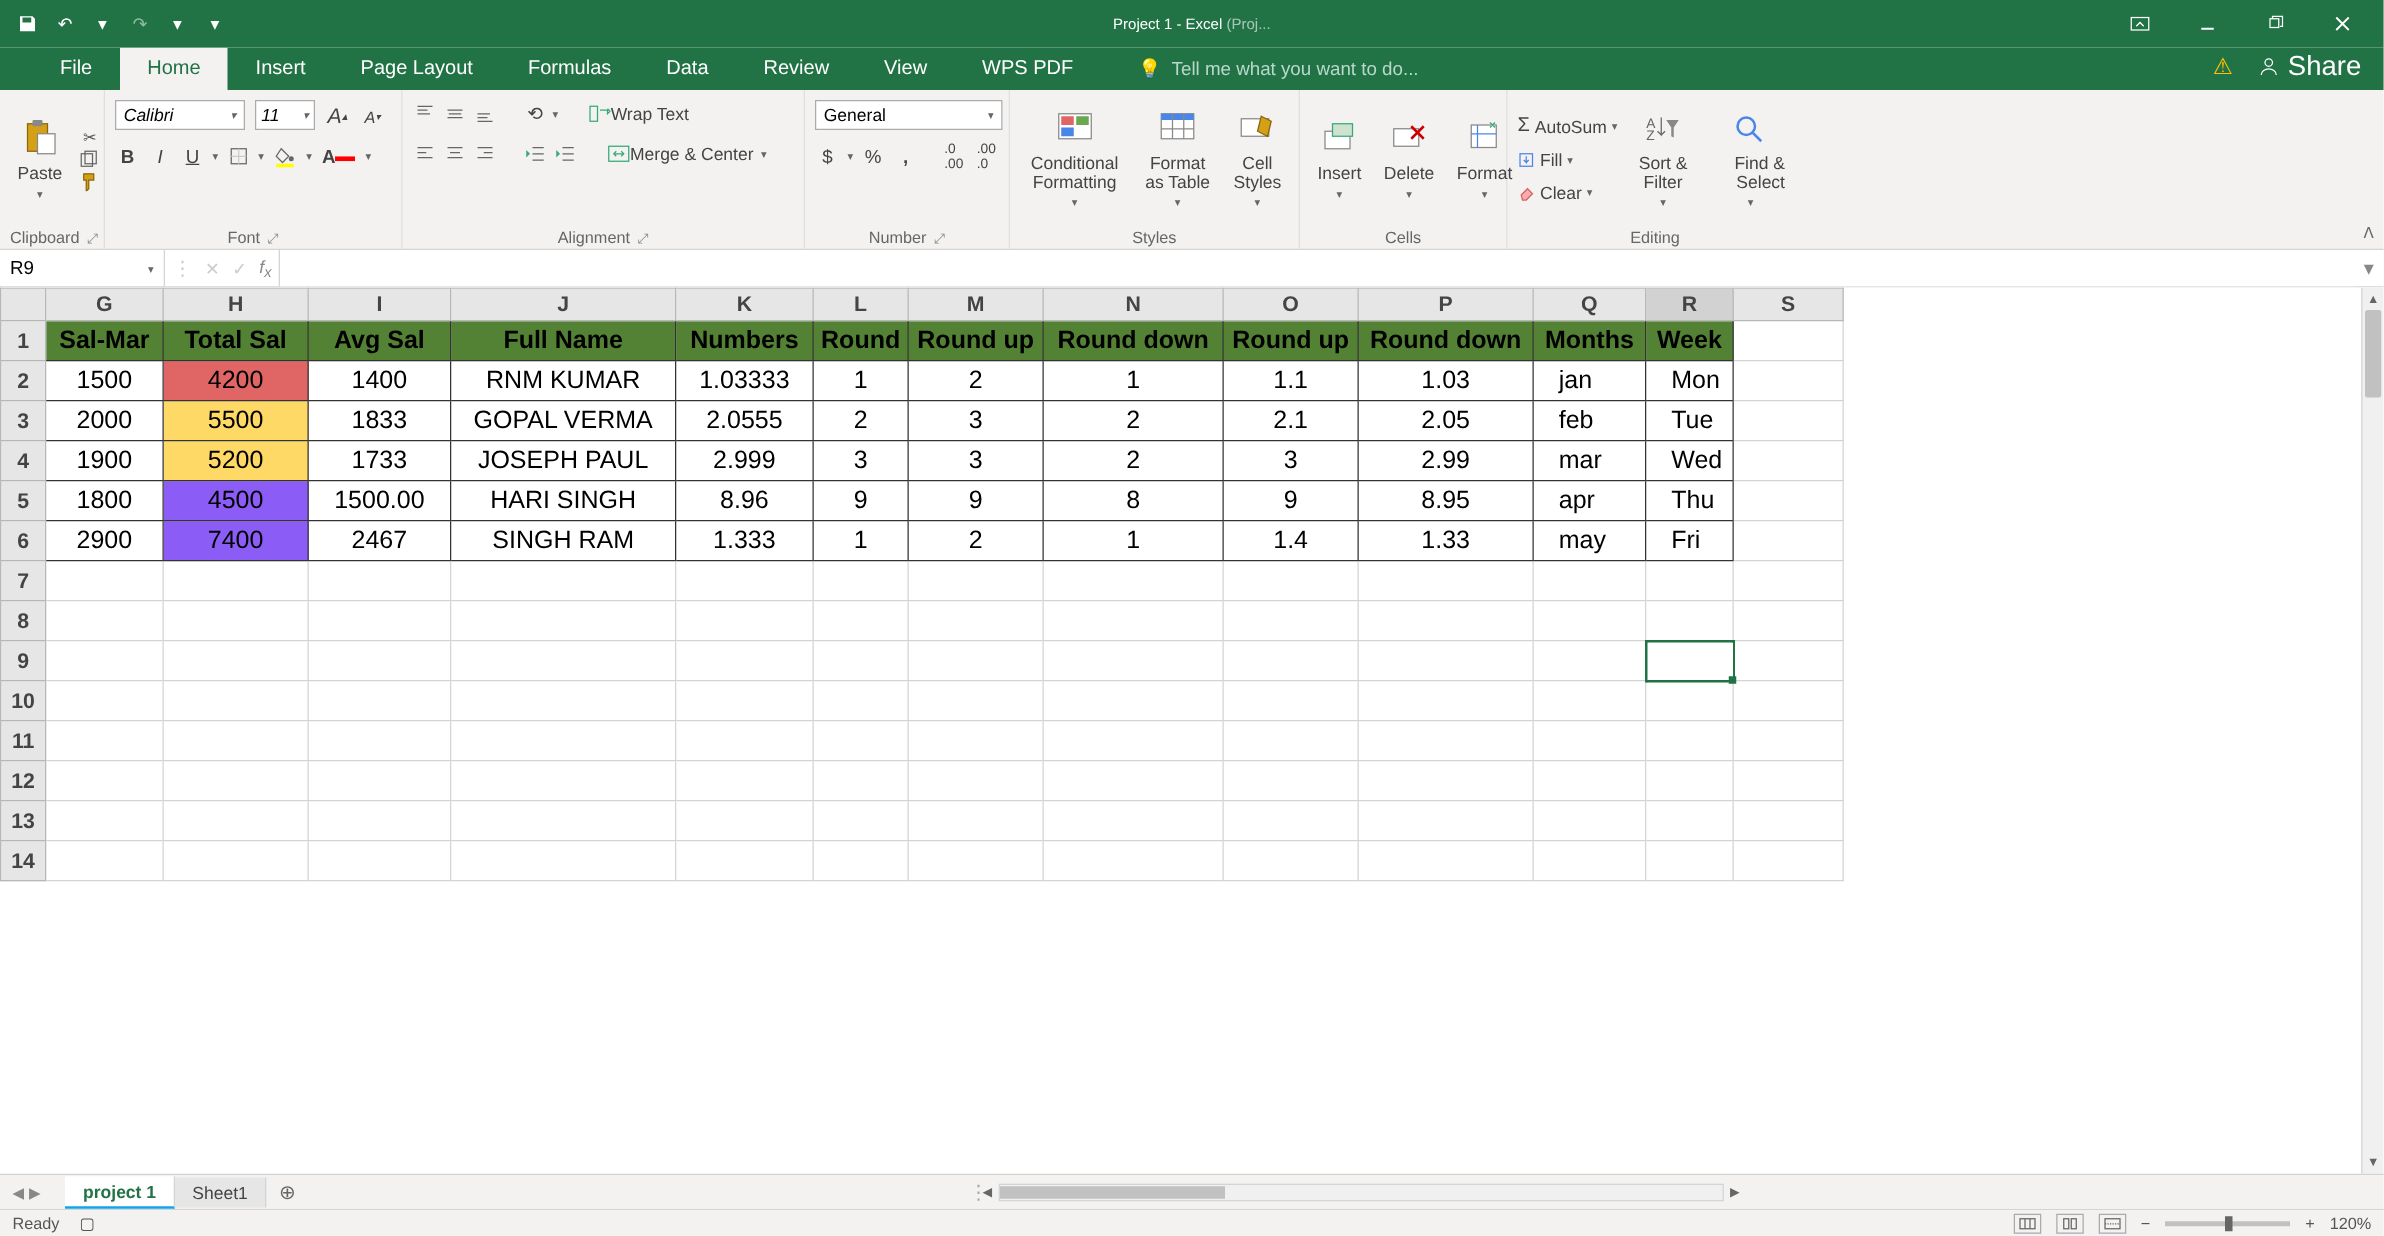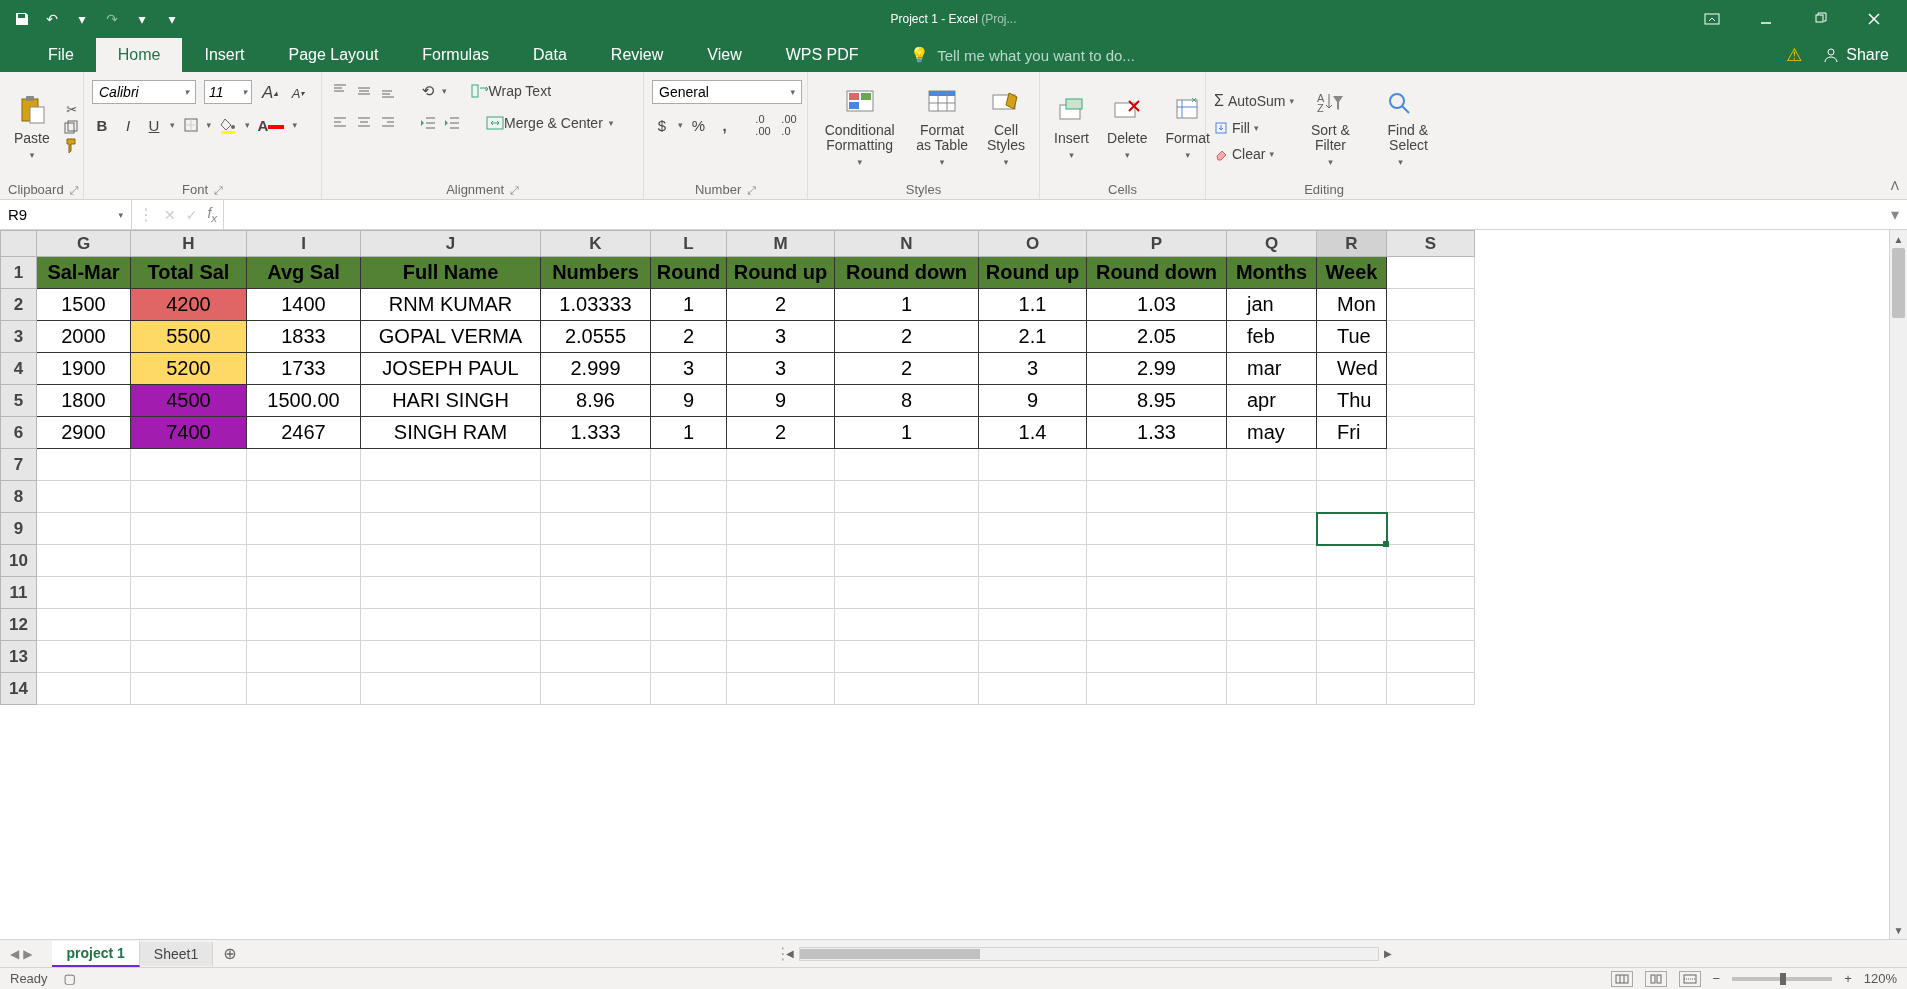--- a/index.html
+++ b/index.html
@@ -15,21 +15,21 @@
 .win-control { width: 30px; height: 30px; display: flex; align-items: center; justify-content: center; cursor: pointer; font-size: 16px; }
 
 
 .ribbon-tabs { background: #217346; height: 34px; display: flex; align-items: flex-end; padding-left: 26px; color: #fff; }
 .ribbon-tab { padding: 8px 22px; font-size: 16px; cursor: pointer; }
 .ribbon-tab.active { background: #f3f2f1; color: #217346; font-weight: 400; }
 .tell-me { margin-left: 30px; display: flex; align-items: center; gap: 8px; color: #b8d8ca; font-size: 15px; padding-bottom: 8px; }
 .tell-me-input { background: transparent; border: none; color: #b8d8ca; font-size: 15px; width: 250px; outline: none; }
 .tell-me-input::placeholder { color: #b8d8ca; }
 .ribbon-right { margin-left: auto; display: flex; align-items: center; gap: 20px; padding-right: 18px; padding-bottom: 6px; }
-.share-btn { display: flex; align-items: center; gap: 6px; font-size: 16px; cursor: pointer; }
+.share-btn { display: flex; align-items: center; gap: 6px; font-size: 22px; cursor: pointer; }
 
 
 .ribbon { background: #f3f2f1; height: 128px; border-bottom: 1px solid #d4d4d4; display: flex; position: relative; }
 .ribbon-group { border-right: 1px solid #e1dfdd; padding: 4px 8px 2px 8px; display: flex; flex-direction: column; justify-content: space-between; }
 .group-label { text-align: center; font-size: 13px; color: #666; padding-top: 4px; }
 .group-body { display: flex; gap: 6px; flex: 1; }
 .big-btn { display: flex; flex-direction: column; align-items: center; justify-content: center; gap: 4px; padding: 4px 6px; cursor: pointer; font-size: 14px; color: #444; }
 .big-btn .ico { width: 32px; height: 32px; display: flex; align-items: center; justify-content: center; font-size: 24px; }
 .small-stack { display: flex; flex-direction: column; gap: 2px; justify-content: center; }
 .small-ico { width: 20px; height: 16px; display: flex; align-items: center; justify-content: center; font-size: 13px; cursor: pointer; color: #555; }
@@ -61,34 +61,34 @@
 .grid-table { border-collapse: collapse; table-layout: fixed; }
 .col-hdr, .row-hdr { background: #e6e6e6; border: 1px solid #b7b7b7; text-align: center; font-size: 17px; color: #444; }
 .col-hdr { height: 26px; }
 .row-hdr { width: 36px; height: 32px; }
 .col-hdr.sel { background: #d2d2d2; }
 .corner { background: #e6e6e6; border: 1px solid #b7b7b7; width: 36px; height: 26px; }
 td.cell { border: 1px solid #d4d4d4; height: 32px; padding: 0 4px; font-size: 20px; color: #000; background: #fff; text-align: center; vertical-align: middle; }
 td.hcell { background: #548235; color: #000; font-weight: bold; border: 1px solid #333; }
 td.red-bg { background: #e06666; }
 td.yellow-bg { background: #ffd966; }
-td.green-bg { background: #a21caf; }
+td.green-bg { background: #8b5cf6; }
 td.bordered { border: 1px solid #333; }
 td.left { text-align: left; padding-left: 20px; }
 .selected-cell { border: 2px solid #217346 !important; position: relative; }
 .fill-handle { position: absolute; right: -3px; bottom: -3px; width: 6px; height: 6px; background: #217346; }
 .vscroll { position: absolute; right: 0; top: 0; width: 18px; height: 100%; background: #f0f0f0; border-left: 1px solid #d4d4d4; }
 .vscroll .thumb { position: absolute; top: 18px; left: 2px; right: 2px; height: 70px; background: #c1c1c1; border-radius: 2px; }
 .vscroll .arrow { position: absolute; left: 0; right: 0; height: 18px; display: flex; align-items: center; justify-content: center; font-size: 10px; color: #666; cursor: pointer; }
 
 
 .sheet-bar { height: 28px; background: #f3f2f1; border-top: 1px solid #d4d4d4; display: flex; align-items: center; padding-left: 10px; position: relative; }
 .sheet-nav { display: flex; gap: 4px; color: #888; font-size: 12px; padding-right: 20px; }
 .sheet-tab { padding: 4px 14px; font-size: 14px; cursor: pointer; border-right: 1px solid #d4d4d4; background: #e6e6e6; color: #444;}
-.sheet-tab.active { background: #fff; color: #217346; border-bottom: 2px solid #6d28d9; font-weight: 600; }
+.sheet-tab.active { background: #fff; color: #217346; border-bottom: 2px solid #0ea5e9; font-weight: 600; }
 .add-sheet { padding: 0 10px; color: #666; cursor: pointer; font-size: 16px; }
 .hscroll-area { flex: 1; display: flex; align-items: center; justify-content: center; position: relative; margin: 0 20px; }
 .hscroll { height: 14px; background: #f0f0f0; width: 580px; border: 1px solid #d4d4d4; position: relative; }
 .hscroll .thumb { position: absolute; left: 0; top: 1px; bottom: 1px; width: 180px; background: #c1c1c1; }
 .hscroll .har { position: absolute; top: 0; width: 16px; height: 100%; display:flex; align-items:center; justify-content:center; font-size:10px; color:#666; cursor:pointer; }
 
 
 .status-bar { height: 22px; background: #f3f2f1; border-top: 1px solid #d4d4d4; display: flex; align-items: center; font-size: 13px; color: #555; padding: 0 10px; }
 .status-right { margin-left: auto; display: flex; align-items: center; gap: 12px; }
 .view-btn { width: 22px; height: 16px; border: 1px solid #aaa; cursor: pointer; display:flex; align-items:center; justify-content:center; font-size:10px; }

